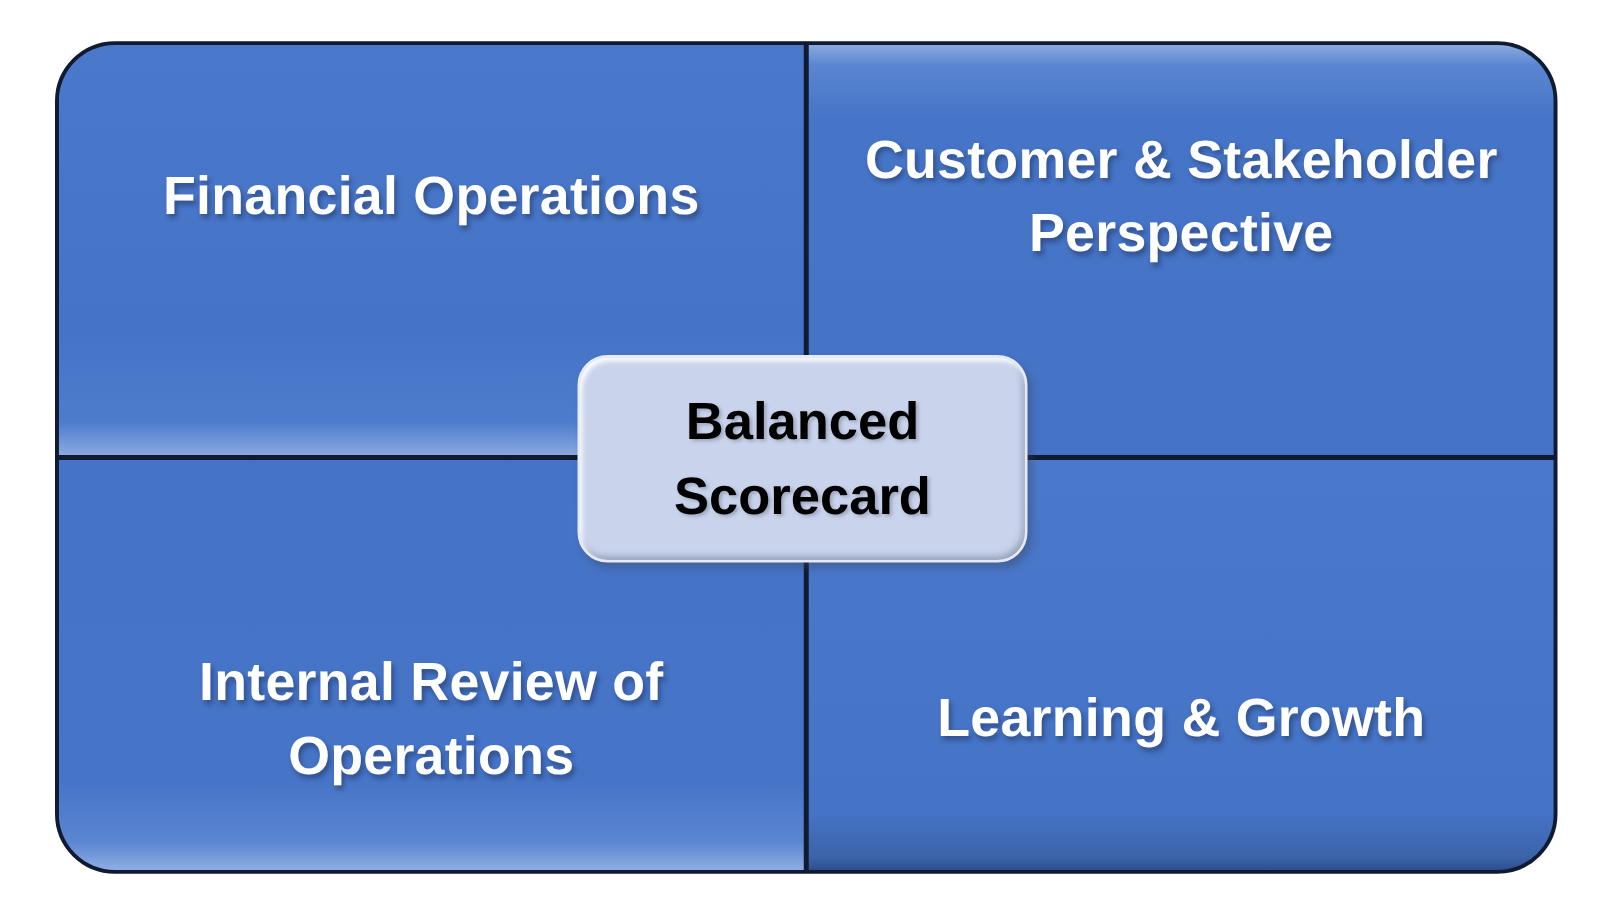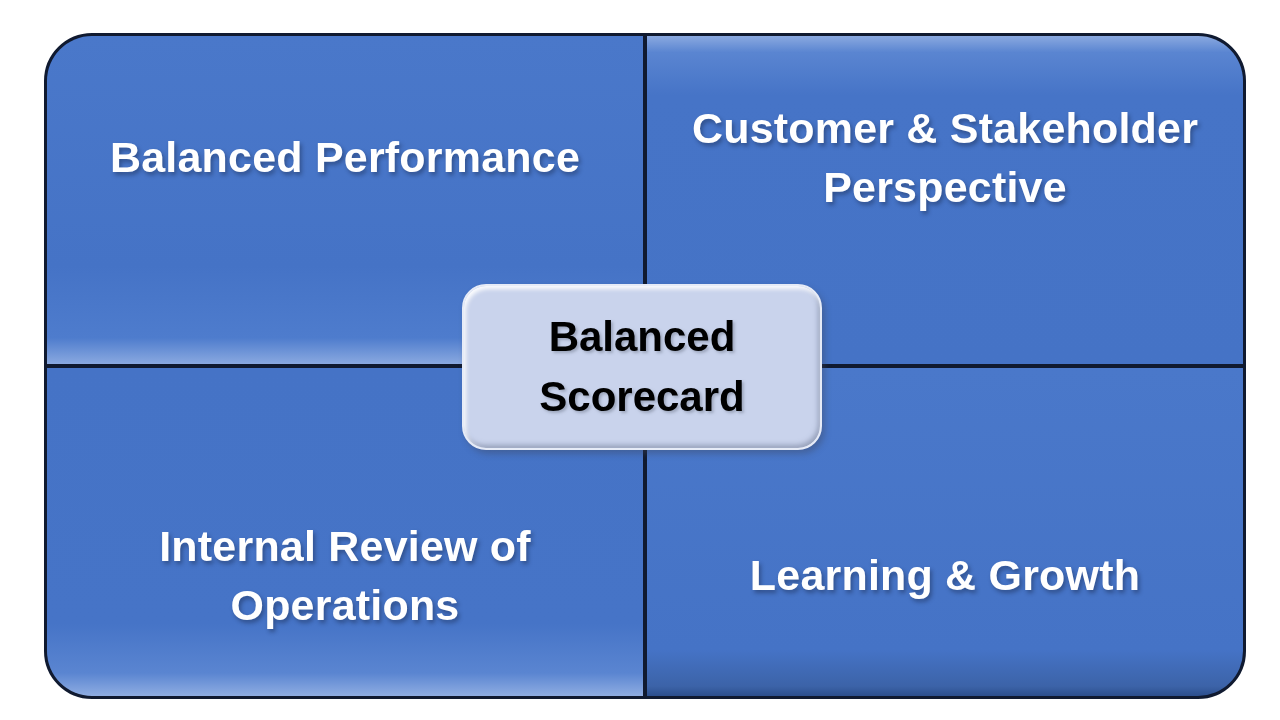--- a/index.html
+++ b/index.html
@@ -76,21 +76,21 @@
   }
 </style>
 </head>
 <body>
 
 <div class="canvas">
 
   <div class="matrix">
 
     <div class="quadrant q-tl pos-top">
-      <div class="q-label">Balanced Performance</div>
+      <div class="q-label">Financial Operations</div>
     </div>
 
     <div class="quadrant q-tr pos-top">
       <div class="q-label">Customer &amp; Stakeholder Perspective</div>
     </div>
 
     <div class="quadrant q-bl pos-bottom">
       <div class="q-label">Internal Review of Operations</div>
     </div>
 

